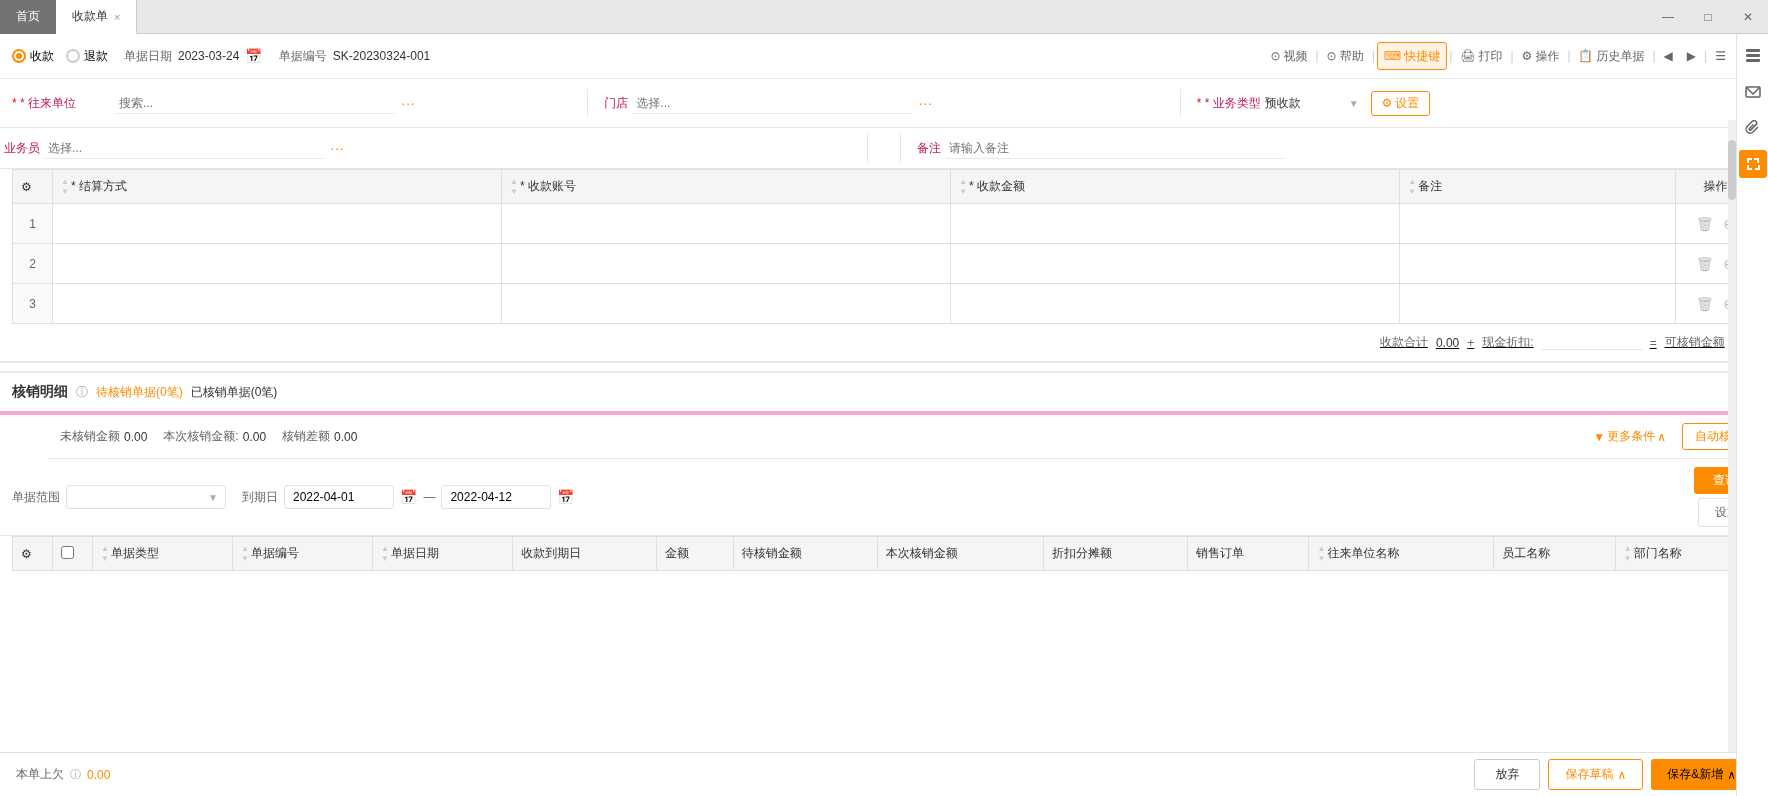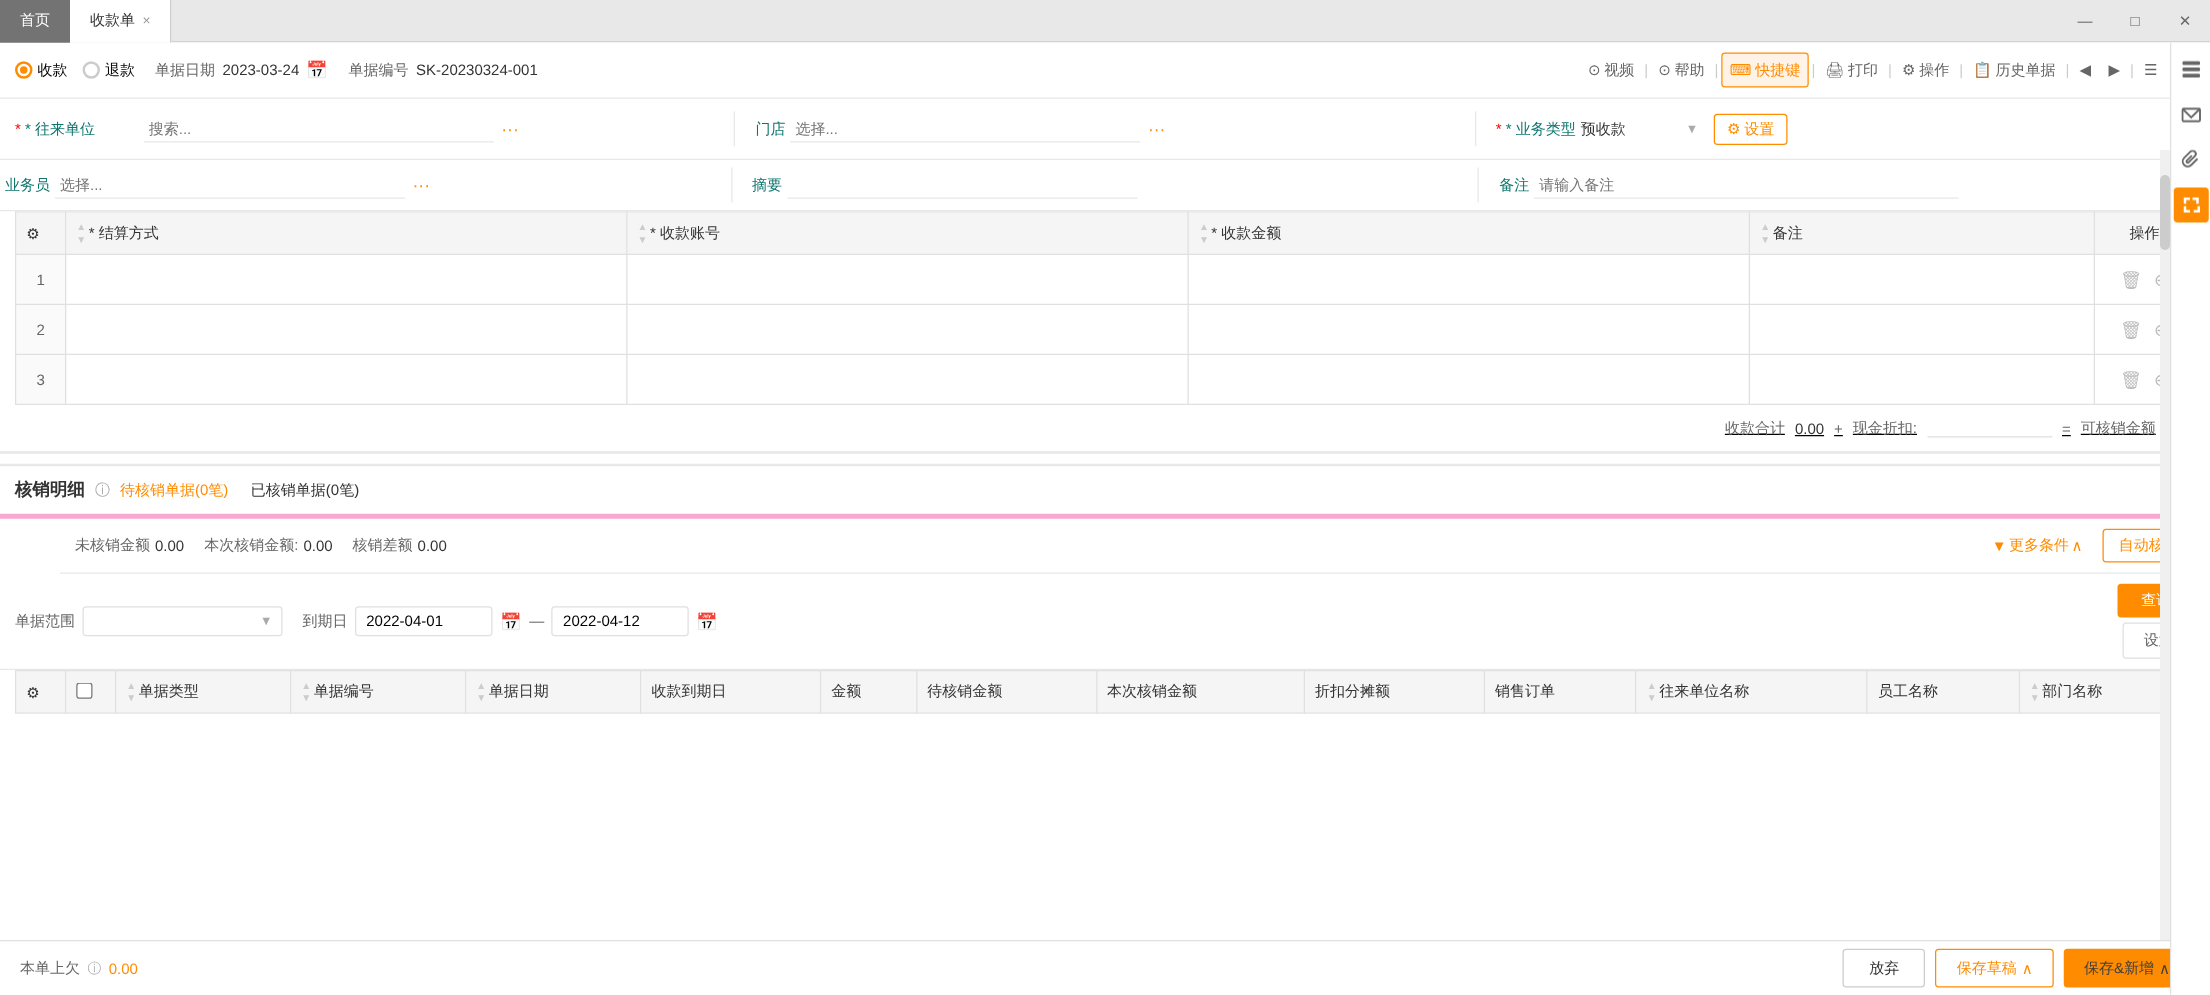--- a/index.html
+++ b/index.html
@@ -39,21 +39,21 @@
 
     
     .right-toolbar { margin-left: auto; display: flex; align-items: center; gap: 2px; }
     .toolbar-item { display: flex; align-items: center; gap: 3px; padding: 0 6px; cursor: pointer; color: #666; height: 28px; font-size: 12px; }
     .toolbar-item.active-box { background: #fff3e8; border: 1px solid #ff8c00; border-radius: 3px; color: #ff8c00; }
     .toolbar-divider { color: #ccc; }
 
     
     .form-fields { padding: 10px 12px; border-bottom: 1px solid #e8e8e8; display: flex; align-items: center; flex-wrap: wrap; gap: 0; }
     .field-group { display: flex; align-items: center; gap: 4px; flex: 1; min-width: 300px; }
-    .field-label { color: #0f766e; white-space: nowrap; }
+    .field-label { color: #be185d; white-space: nowrap; }
     .field-label.required::before { content: '* '; color: #f00; }
     .field-input { flex: 1; border: none; border-bottom: 1px solid #e8e8e8; padding: 3px 4px; color: #bbb; outline: none; font-size: 12px; }
     .field-more { color: #ff8c00; cursor: pointer; font-size: 14px; margin-left: 2px; }
     .field-divider { width: 1px; height: 28px; background: #e8e8e8; margin: 0 16px; }
 
     
     .data-table { border-collapse: collapse; width: 100%; }
     .data-table th {
       background: #f5f5f5; border: 1px solid #e0e0e0; padding: 7px 8px; text-align: left; color: #333; font-weight: normal; white-space: nowrap;
     }
@@ -68,21 +68,21 @@
     .summary-value { color: #333; font-weight: 500; }
     .summary-orange { color: #ff8c00; font-weight: 500; }
     .summary-input { border: none; border-bottom: 1px solid #e0e0e0; width: 100px; text-align: right; outline: none; font-size: 12px; }
 
     
     .section { background: #fff; margin-top: 8px; border-top: 2px solid #e8e8e8; }
     .section-header { padding: 10px 12px; display: flex; align-items: center; gap: 8px; border-bottom: 4px solid #f9a8d4; }
     .section-title { font-size: 14px; font-weight: bold; color: #333; }
     .info-icon { color: #aaa; cursor: pointer; font-size: 12px; }
     .tab-link { color: #ff8c00; cursor: pointer; font-size: 12px; text-decoration: none; }
-    .tab-link-normal { color: #333; cursor: pointer; font-size: 12px; margin-left: 10px; }
+    .tab-link-normal { color: #333; cursor: pointer; font-size: 12px; }
 
     
     .stats-row { padding: 8px 12px; display: flex; align-items: center; gap: 16px; border-bottom: 1px solid #e8e8e8; margin-left: 48px; }
     .stat-item { display: flex; align-items: center; gap: 4px; }
     .stat-label { color: #666; }
     .stat-value { color: #333; }
     .more-cond { color: #ff8c00; cursor: pointer; display: flex; align-items: center; gap: 2px; margin-left: auto; }
     .auto-btn { background: #fff; border: 1px solid #ff8c00; color: #ff8c00; padding: 4px 12px; border-radius: 3px; cursor: pointer; }
 
     
@@ -99,21 +99,21 @@
 
     
     .footer { position: fixed; bottom: 0; left: 0; right: 0; background: #fff; border-top: 1px solid #e0e0e0; padding: 8px 16px; display: flex; align-items: center; gap: 8px; height: 44px; }
     .footer-left { display: flex; align-items: center; gap: 6px; }
     .footer-label { color: #666; }
     .footer-value { color: #ff8c00; font-weight: 500; }
     .footer-info { color: #aaa; font-size: 11px; cursor: pointer; }
     .footer-btns { margin-left: auto; display: flex; gap: 8px; }
     .btn-discard { background: #fff; border: 1px solid #ccc; color: #333; padding: 6px 20px; border-radius: 3px; cursor: pointer; font-size: 13px; }
     .btn-draft { background: #fff; border: 1px solid #ff8c00; color: #ff8c00; padding: 6px 16px; border-radius: 3px; cursor: pointer; font-size: 13px; display: flex; align-items: center; gap: 4px; }
-    .btn-save { background: #ff8c00; border: none; color: #404040; padding: 6px 16px; border-radius: 3px; cursor: pointer; font-size: 13px; display: flex; align-items: center; gap: 4px; }
+    .btn-save { background: #ff8c00; border: none; color: #000000; padding: 6px 16px; border-radius: 3px; cursor: pointer; font-size: 13px; display: flex; align-items: center; gap: 4px; }
 
     
     .right-panel { position: fixed; right: 0; top: 34px; bottom: 0; width: 32px; background: #fff; border-left: 1px solid #e0e0e0; display: flex; flex-direction: column; align-items: center; padding: 8px 0; gap: 8px; z-index: 10; }
     .side-icon { width: 28px; height: 28px; display: flex; align-items: center; justify-content: center; cursor: pointer; color: #666; border-radius: 3px; }
     .side-icon.active { background: #ff8c00; color: #fff; }
 
     .scrollbar-area { position: fixed; right: 32px; top: 120px; bottom: 44px; width: 8px; background: #f0f0f0; }
     .scrollbar-thumb { width: 8px; height: 60px; background: #ccc; border-radius: 4px; margin-top: 20px; }
 
     .table-section { overflow-x: auto; }
@@ -237,24 +237,20 @@
     </div>
   </div>
 
   <div class="form-fields" style="padding: 6px 4px;">
     <div class="field-group" style="flex:2;">
       <span class="field-label">业务员</span>
       <input class="field-input" type="text" style="max-width: 280px;" placeholder="选择...">
       <span class="field-more">···</span>
     </div>
     <div class="field-divider"></div>
-    <div class="field-group" style="flex:2;">
-      <span class="field-label">摘要</span>
-      <input class="field-input" type="text" style="max-width: 280px;">
-    </div>
     <div class="field-divider"></div>
     <div class="field-group" style="flex:2;">
       <span class="field-label">备注</span>
       <input class="field-input" type="text" style="max-width: 340px; color: rgb(187, 187, 187);" placeholder="请输入备注">
     </div>
   </div>
 
   <div class="table-section" style="padding: 0 12px;">
     <table class="data-table">
       <thead>

